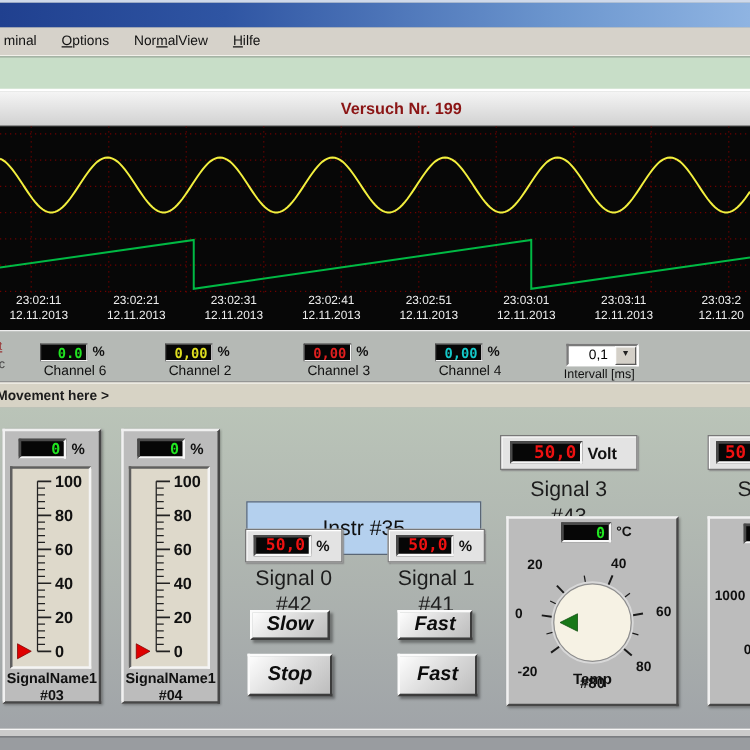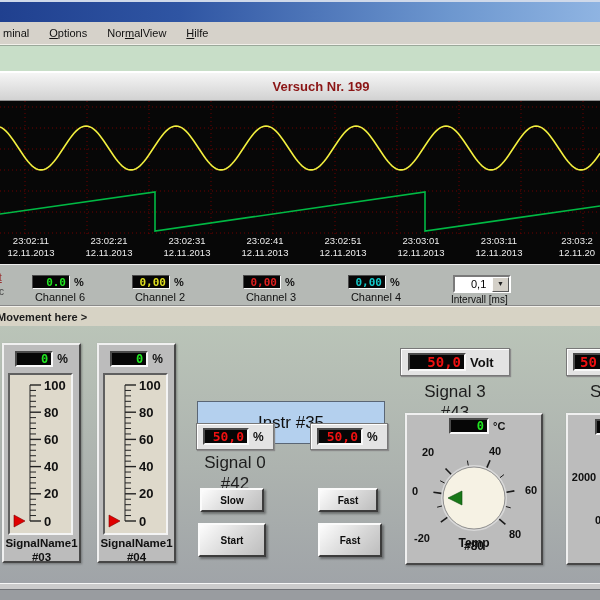--- a/index.html
+++ b/index.html
@@ -56,24 +56,24 @@
   .scale-box{position:absolute;left:4px;top:28px;width:65px;height:162px;background:#ded9cb;
     border:2px solid;border-color:#5f5f5f #f4f4f4 #f4f4f4 #5f5f5f;box-sizing:border-box;}
   .gauge-lcd-row{position:absolute;left:0;top:6px;width:100%;display:flex;justify-content:center;align-items:center;}
   .gauge-name{position:absolute;left:0;width:100%;text-align:center;font-weight:bold;font-size:11.5px;color:#101010;}
   .instr-box{position:absolute;left:197px;top:31px;width:188px;height:43px;background:#b4d0ee;
     border:1px solid #5a6675;box-sizing:border-box;display:flex;align-items:center;justify-content:center;
     font-size:17px;color:#101010;margin-top:44px;}
   .disp-panel{background:#e3e3e3;border:1px solid #787878;box-shadow:inset 1px 1px 0 #ffffff,1px 1px 1px #8a8a8a;
     display:flex;align-items:center;box-sizing:border-box;position:absolute;}
   .disp-label{position:absolute;text-align:center;font-size:17px;color:#1d1d1d;line-height:1.25;}
-  .btn{position:absolute;box-sizing:border-box;font-weight:bold;font-size:10px;color:#0c0c0c;
+  .btn{position:absolute;box-sizing:border-box;font-weight:bold;font-size:16px;color:#0c0c0c;
     background:linear-gradient(135deg,#fdfdfd 0%,#d8d8d8 55%,#bdbdbd 100%);
     border:2px solid;border-color:#fbfbfb #3c3c3c #3c3c3c #fbfbfb;
-    box-shadow:2px 2px 2px rgba(0,0,0,.35);display:flex;align-items:center;justify-content:center;cursor:pointer;}
+    box-shadow:2px 2px 2px rgba(0,0,0,.35);display:flex;align-items:center;justify-content:center;cursor:pointer;font-style:italic;}
   .knob-panel{left:405px;top:87px;width:138px;height:152px;}
   .rt-knob-panel{left:566px;top:87px;width:140px;height:152px;}
   .knob-label{position:absolute;font-size:11px;font-weight:bold;color:#101010;transform:translate(-50%,-50%);white-space:nowrap;}
   .bottom-edge{left:0;top:583px;width:600px;height:6px;background:#cbcbcb;border-top:1px solid #f6f6f6;box-sizing:border-box;}
   .statusbar{left:0;top:589px;width:600px;height:11px;background:#999ca0;border-top:1px solid #707276;box-sizing:border-box;}
 </style>
 </head>
 <body>
 
 <div class="abs titlebar"></div>
@@ -299,24 +299,28 @@
     <div>Signal 0</div>
     <div>#42</div>
   </div>
 
   <div class="disp-panel" style="left:310px;top:97px;width:78px;height:27px">
     <div class="lcd r" style="width:46px;height:17px;margin-left:6px;font-size:13px">
       <span>50,0</span>
     </div>
     <span class="unit">%</span>
   </div>
+  <div class="disp-label" style="left:310px;top:126px;width:78px">
+    <div>Signal 1</div>
+    <div>#41</div>
+  </div>
 
   <button class="btn" style="left:200px;top:162px;width:64px;height:24px">Slow</button>
   <button class="btn" style="left:318px;top:162px;width:60px;height:24px">Fast</button>
-  <button class="btn" style="left:198px;top:197px;width:68px;height:34px">Start</button>
+  <button class="btn" style="left:198px;top:197px;width:68px;height:34px">Stop</button>
   <button class="btn" style="left:318px;top:197px;width:64px;height:34px">Fast</button>
 
   <div class="disp-panel" style="left:400px;top:22px;width:110px;height:28px">
     <div class="lcd r" style="width:58px;height:18px;margin-left:7px;font-size:14px">
       <span>50,0</span>
     </div>
     <span class="unit" style="font-size:13px">Volt</span>
   </div>
   <div class="disp-label" style="left:400px;top:55px;width:110px">
     <div>Signal 3</div>
@@ -362,19 +366,19 @@
         <div class="knob-label" style="left:88px;top:36px">40</div>
         <div class="knob-label" style="left:124px;top:75px">60</div>
         <div class="knob-label" style="left:108px;top:119px">80</div>
       </div>
     <div class="gauge-name" style="top:121px;font-size:12px">Temp</div>
     <div class="gauge-name" style="top:124px;font-size:12px">#80</div>
   </div>
 
   <div class="panel3d rt-knob-panel">
     <div class="lcd g" style="position:absolute;left:27px;top:4px;width:46px;height:16px;font-size:12px"></div>
-    <div class="knob-label" style="left:16px;top:62px">2000</div>
+    <div class="knob-label" style="left:16px;top:62px">1000</div>
     <div class="knob-label" style="left:30px;top:105px">0</div>
   </div>
 </div>
 
 <div class="abs bottom-edge"></div>
 <div class="abs statusbar"></div>
 
 </body></html>

